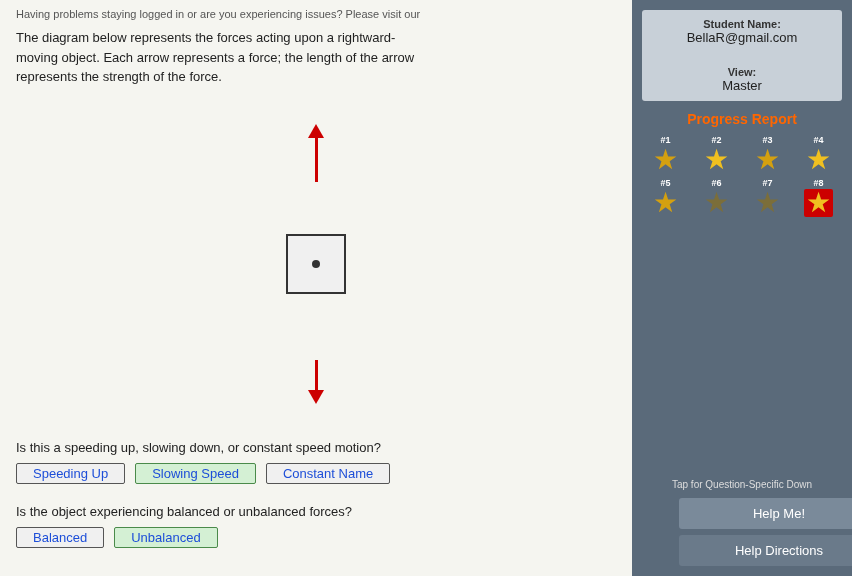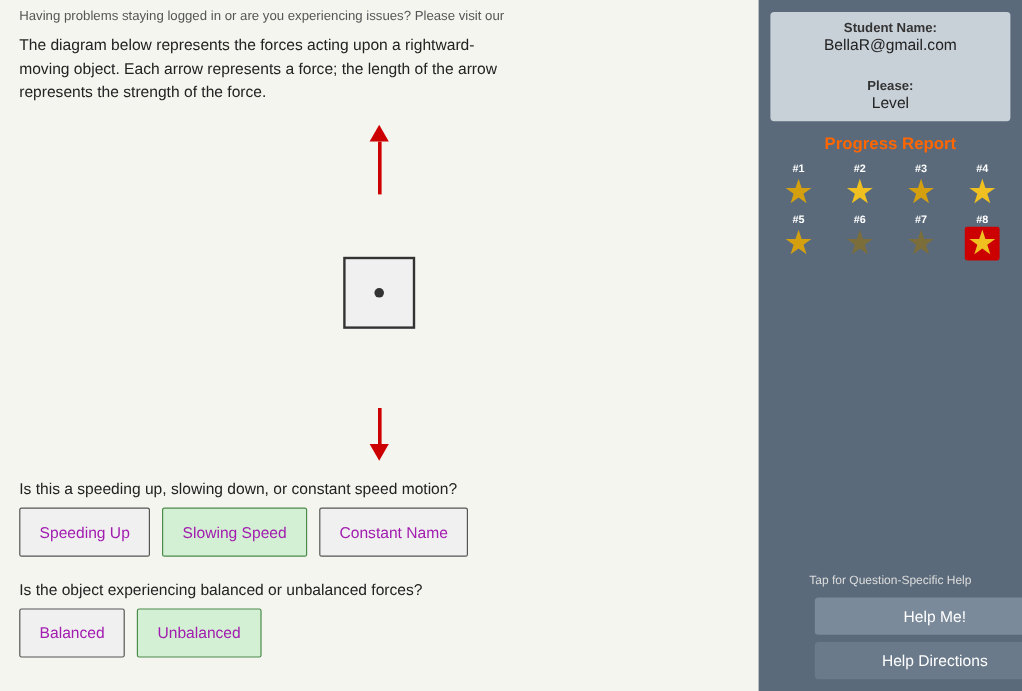--- a/index.html
+++ b/index.html
@@ -126,27 +126,27 @@
       margin-bottom: 8px;
     }
 
     .button-row {
       display: flex;
       gap: 10px;
       margin-bottom: 12px;
     }
 
     .answer-btn {
-      padding: 12px 16px;
+      padding: 2px 16px;
       border: 1.5px solid #555;
       background: #f0f0f0;
       font-size: 13px;
       cursor: pointer;
       border-radius: 2px;
-      color: #a21caf;
+      color: #1d4ed8;
     }
 
     .answer-btn.selected-correct {
       background: #d4f0d4;
       border-color: #4a8a4a;
     }
 
     
     .sidebar {
       width: 220px;
@@ -312,22 +312,22 @@
       <button class="answer-btn selected-correct">Unbalanced</button>
     </div>
   </div>
 </div>
 
 <div class="sidebar">
 
   <div class="student-info">
     <div class="student-label">Student Name:</div>
     <div class="student-name">BellaR@gmail.com</div>
-    <div class="level-label">Please:</div>
-    <div class="level-value">Level</div>
+    <div class="level-label">View:</div>
+    <div class="level-value">Master</div>
   </div>
 
   <div class="progress-section">
     <div class="progress-title">Progress Report</div>
     <div class="stars-grid">
 
       <div class="star-cell">
         <span class="star-num">#1</span>
         <span class="star-icon star-gold">★</span>
       </div>
@@ -357,17 +357,17 @@
         <span class="star-icon star-dim">★</span>
       </div>
       <div class="star-cell">
         <span class="star-num">#8</span>
         <span class="star-icon star-gold" style="background:#cc0000; color:#f0c020; padding: 0 2px; border-radius:2px;">★</span>
       </div>
     </div>
   </div>
 
   <div class="sidebar-buttons">
-    <div class="help-hint">Tap for Question-Specific Help</div>
+    <div class="help-hint">Tap for Question-Specific Down</div>
     <button class="sidebar-btn help-btn">Help Me!</button>
     <button class="sidebar-btn">Help Directions</button>
   </div>
 </div>
 
 </body></html>

